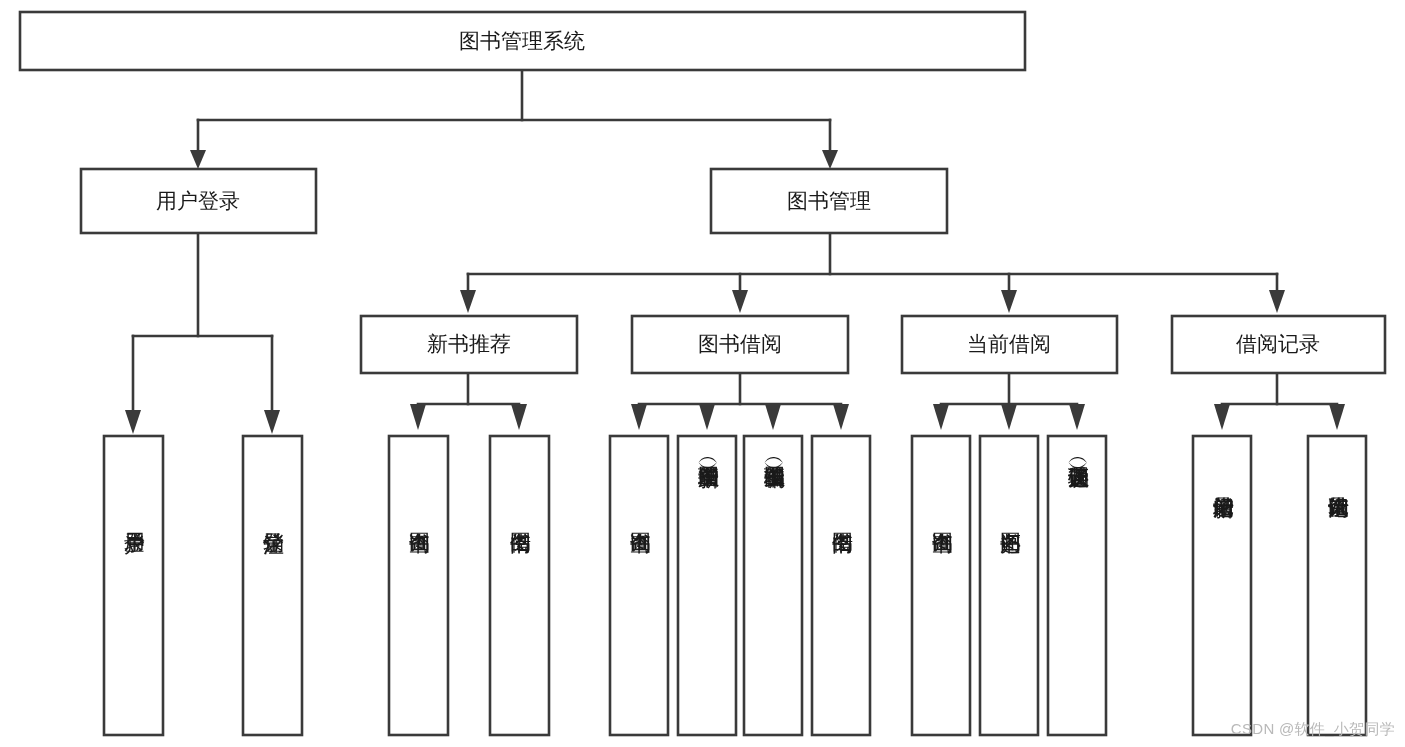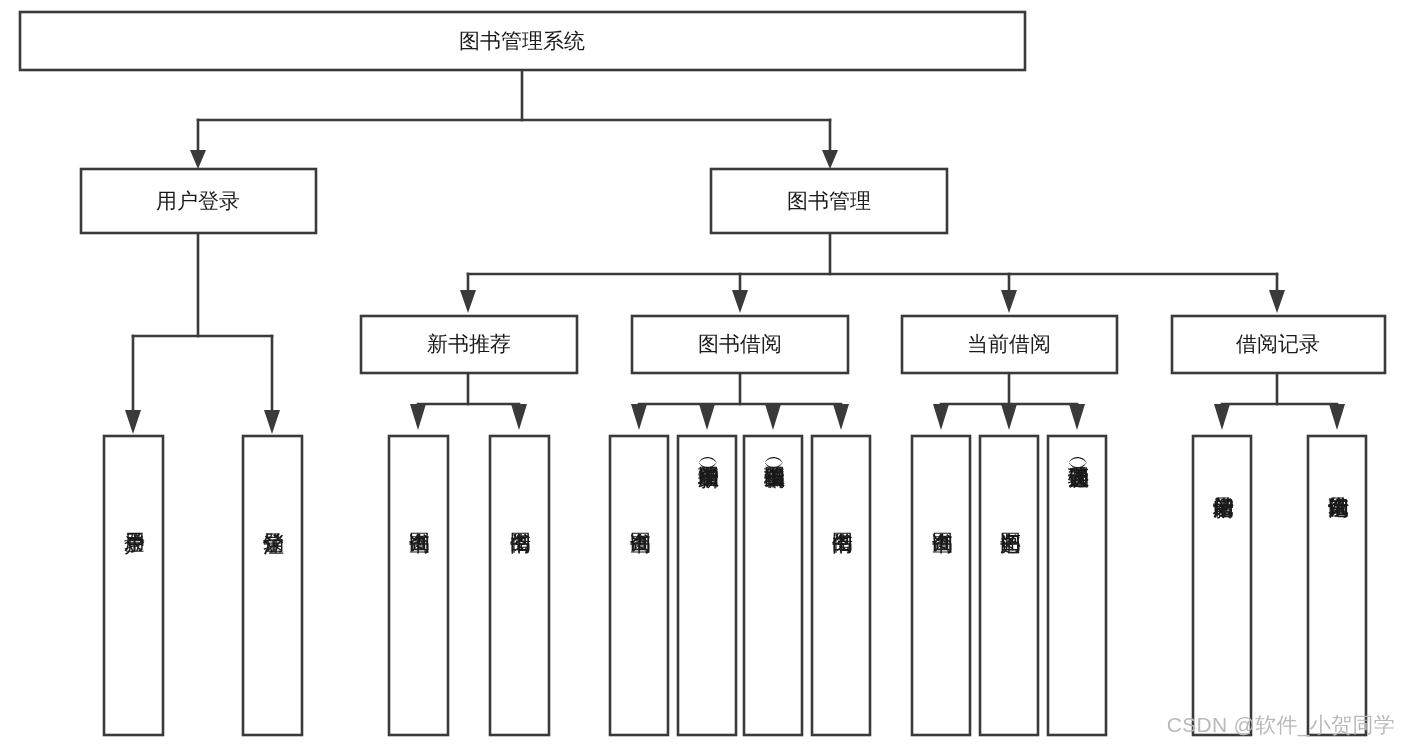--- a/index.html
+++ b/index.html
@@ -44,21 +44,21 @@
     stroke-linecap: square;
   }
   .arrow-head {
     fill: #3a3a3a;
     stroke: none;
   }
   .watermark {
     position: absolute;
     right: 10px;
     bottom: 8px;
-    font-size: 21px;
+    font-size: 15px;
     color: #b9b9b9;
     font-family: "Liberation Sans", "DejaVu Sans", sans-serif;
     letter-spacing: 0.3px;
     white-space: nowrap;
     pointer-events: none;
   }
 </style>
 </head>
 <body>
 

